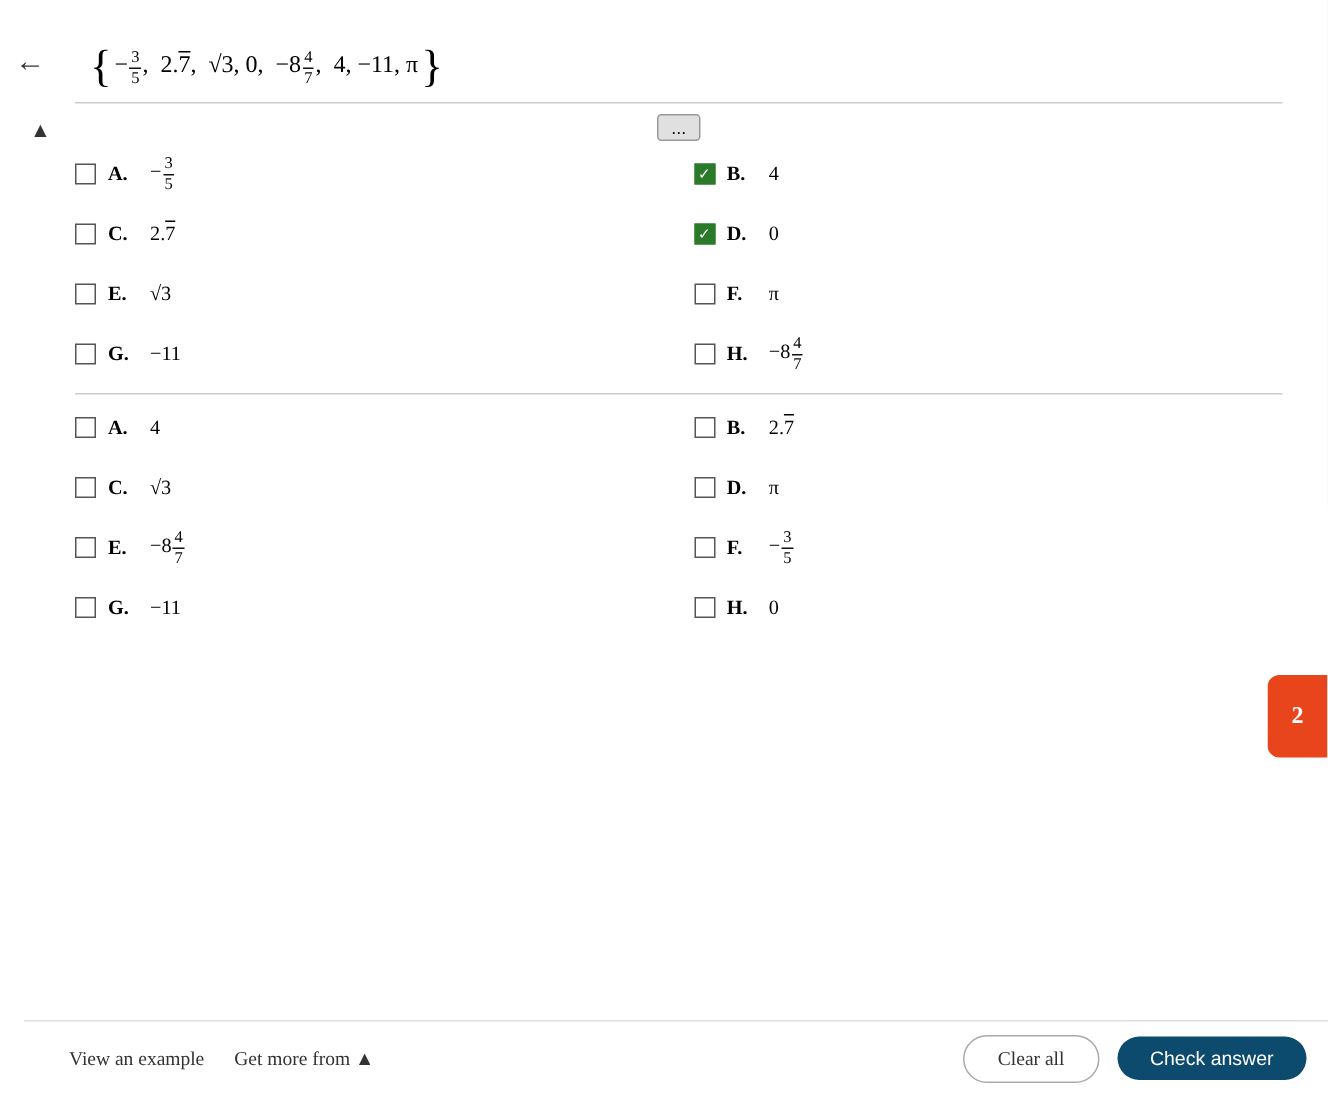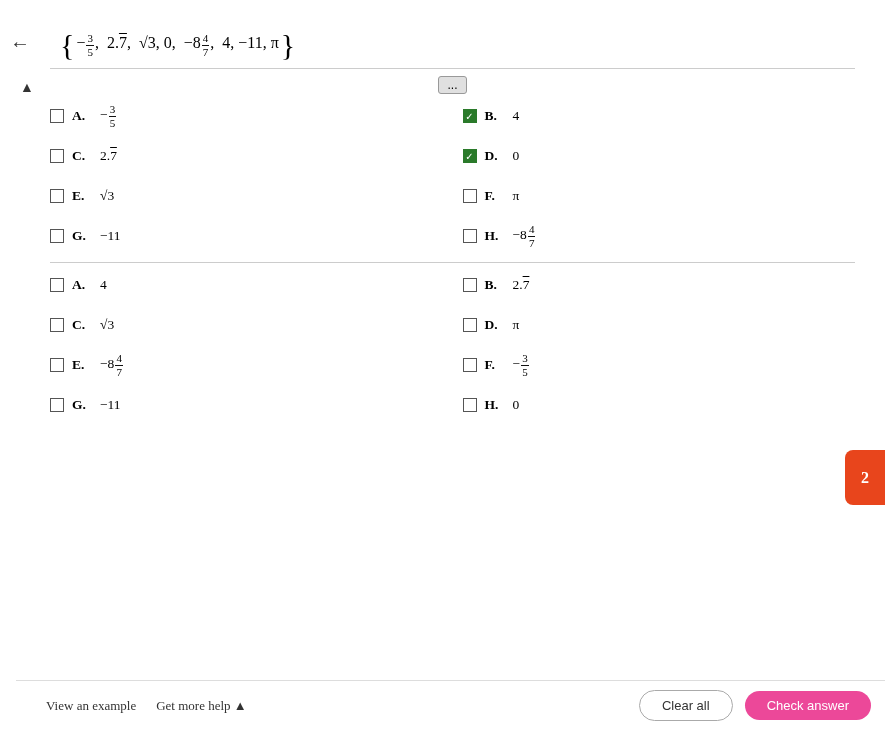--- a/index.html
+++ b/index.html
@@ -151,23 +151,24 @@
       text-decoration: none;
     }
     .btn-clear {
       background: white;
       border: 1.5px solid #aaa;
       border-radius: 20px;
       padding: 7px 22px;
       font-size: 13px;
       color: #333;
       cursor: pointer;
+      font-family: Liberation Serif, serif;
     }
     .btn-check {
-      background: #ec4899;
+      background: #0c4a6e;
       border: none;
       border-radius: 20px;
       padding: 7px 22px;
       font-size: 13px;
       color: white;
       cursor: pointer;
       margin-left: 8px;
     }
     .orange-circle {
       position: fixed;
@@ -352,19 +353,19 @@
 
 </div>
 
 <div class="orange-circle">
   <span>2</span>
 </div>
 
 <div class="bottom-bar">
   <div class="bottom-links">
     <a class="bottom-link">View an example</a>
-    <a class="bottom-link">Get more help ▲</a>
+    <a class="bottom-link">Get more from ▲</a>
   </div>
   <div>
     <button class="btn-clear">Clear all</button>
     <button class="btn-check">Check answer</button>
   </div>
 </div>
 
 </body></html>

